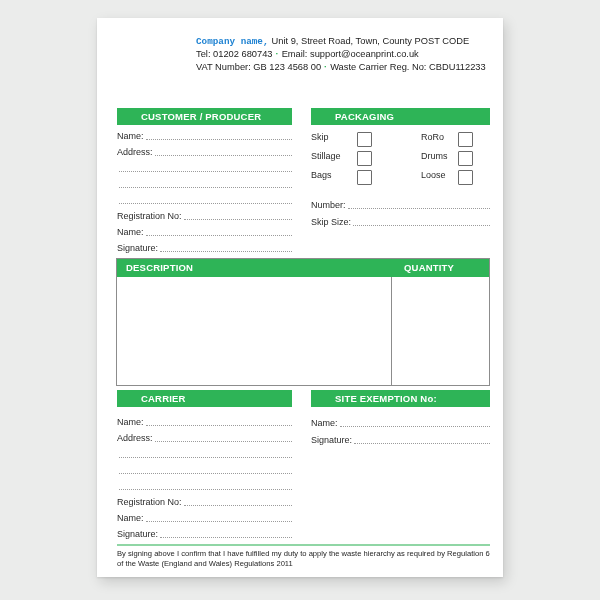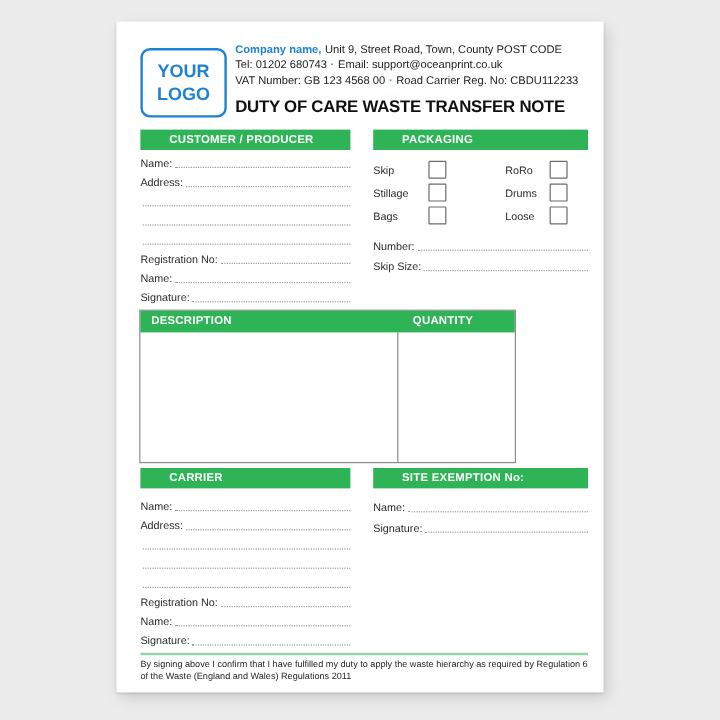--- a/index.html
+++ b/index.html
@@ -15,21 +15,21 @@
     box-shadow:0 1px 2px rgba(0,0,0,.10), 3px 5px 12px rgba(0,0,0,.15);
   }
   
   .logo{
     position:absolute;left:20px;top:22px;width:72px;height:58px;
     box-sizing:border-box;border:2px solid #1e82d2;border-radius:8px;
     color:#1e82d2;font-weight:bold;font-size:15px;line-height:19px;
     display:flex;align-items:center;justify-content:center;text-align:center;
   }
   .info{position:absolute;left:99px;top:17px;font-size:9.3px;line-height:13px;color:#1c1c1c;white-space:nowrap;}
-  .cname{color:#1e82d2;font-weight:bold;}
+  .cname{color:#1e82d2;font-weight:bold;font-family:Liberation Mono, monospace;}
   .gap{margin-left:3px;}
   .dot{color:#2eb457;font-weight:bold;margin:0 3px;}
   .doc-title{
     position:absolute;left:99px;top:62px;width:300px;
     font-size:14px;font-weight:bold;letter-spacing:-0.2px;color:#0f0f0f;white-space:nowrap;
   }
   
   .sec{position:absolute;}
   .sec-customer{left:20px;top:90px;width:175px;}
   .sec-packaging{left:214px;top:90px;width:179px;}
@@ -40,63 +40,59 @@
     font-size:9.5px;font-weight:bold;letter-spacing:0.2px;
     padding-left:24px;box-sizing:border-box;
   }
   
   .frow{height:16px;display:flex;align-items:flex-end;font-size:9px;color:#2b2b2b;}
   .frow .lbl{white-space:nowrap;padding-right:2px;margin-top:12px;}
   .frow .dots{flex:1;border-bottom:1px dotted #9b9b9b;margin-bottom:1px;height:0;}
   .rows-pad{margin-top:4px;}
   
   .cb-wrap{margin-top:7px;}
-  .cb-row{height:19px;display:flex;align-items:center;font-size:9px;color:#2b2b2b;}
+  .cb-row{height:19px;display:flex;font-size:9px;color:#2b2b2b;}
   .cb-row .l1{width:46px;}
   .cb-row .l2{width:37px;margin-left:49px;}
   .cb{width:15px;height:15px;box-sizing:border-box;border:1.5px solid #6b6b6b;border-radius:1px;background:#fff;}
   .skiprow{height:17px;}
   .numrow{height:21px;}
   
   .wtable{
-    position:absolute;left:19px;top:240px;width:314px;height:128px;
+    position:absolute;left:19px;top:240px;width:374px;height:128px;
     box-sizing:border-box;border:1px solid #8c8c8c;
   }
   .thead{display:flex;height:18px;background:#2eb457;color:#fff;font-size:9.5px;font-weight:bold;line-height:18px;letter-spacing:0.2px;}
   .th-desc{flex:1;padding-left:9px;}
   .th-qty{width:98px;padding-left:13px;box-sizing:border-box;}
   .tbody{display:flex;height:108px;}
   .td-desc{flex:1;}
   .td-qty{width:98px;box-sizing:border-box;border-left:1px solid #8c8c8c;}
   
   .sep-line{position:absolute;left:20px;top:526px;width:373px;height:2px;background:#90d6a5;}
   .disclaimer{position:absolute;left:20px;top:531px;width:377px;font-size:7.6px;line-height:9.6px;color:#1f1f1f;}
 </style>
 </head>
 <body>
 
 <div class="page">
 
-  <div class="logo">
-    <span><span>YOUR</span><br><span>LOGO</span></span>
-  </div>
 
   <div class="info">
     <div>
       <span class="cname">Company name,</span><span class="gap">Unit 9, Street Road, Town, County POST CODE</span>
     </div>
     <div>
       <span>Tel: 01202 680743</span><span class="dot">·</span><span>Email: support@oceanprint.co.uk</span>
     </div>
     <div>
-      <span>VAT Number: GB 123 4568 00</span><span class="dot">·</span><span>Road Carrier Reg. No: CBDU112233</span>
-    </div>
-  </div>
-
-  <div class="doc-title">DUTY OF CARE WASTE TRANSFER NOTE</div>
+      <span>VAT Number: GB 123 4568 00</span><span class="dot">·</span><span>Waste Carrier Reg. No: CBDU112233</span>
+    </div>
+  </div>
+
 
   <div class="sec sec-customer">
     <div class="bar">CUSTOMER / PRODUCER</div>
     <div>
       <div class="frow">
           <span class="lbl">Name:</span>
           <span class="dots"></span>
         </div>
       <div class="frow">
           <span class="lbl">Address:</span>

